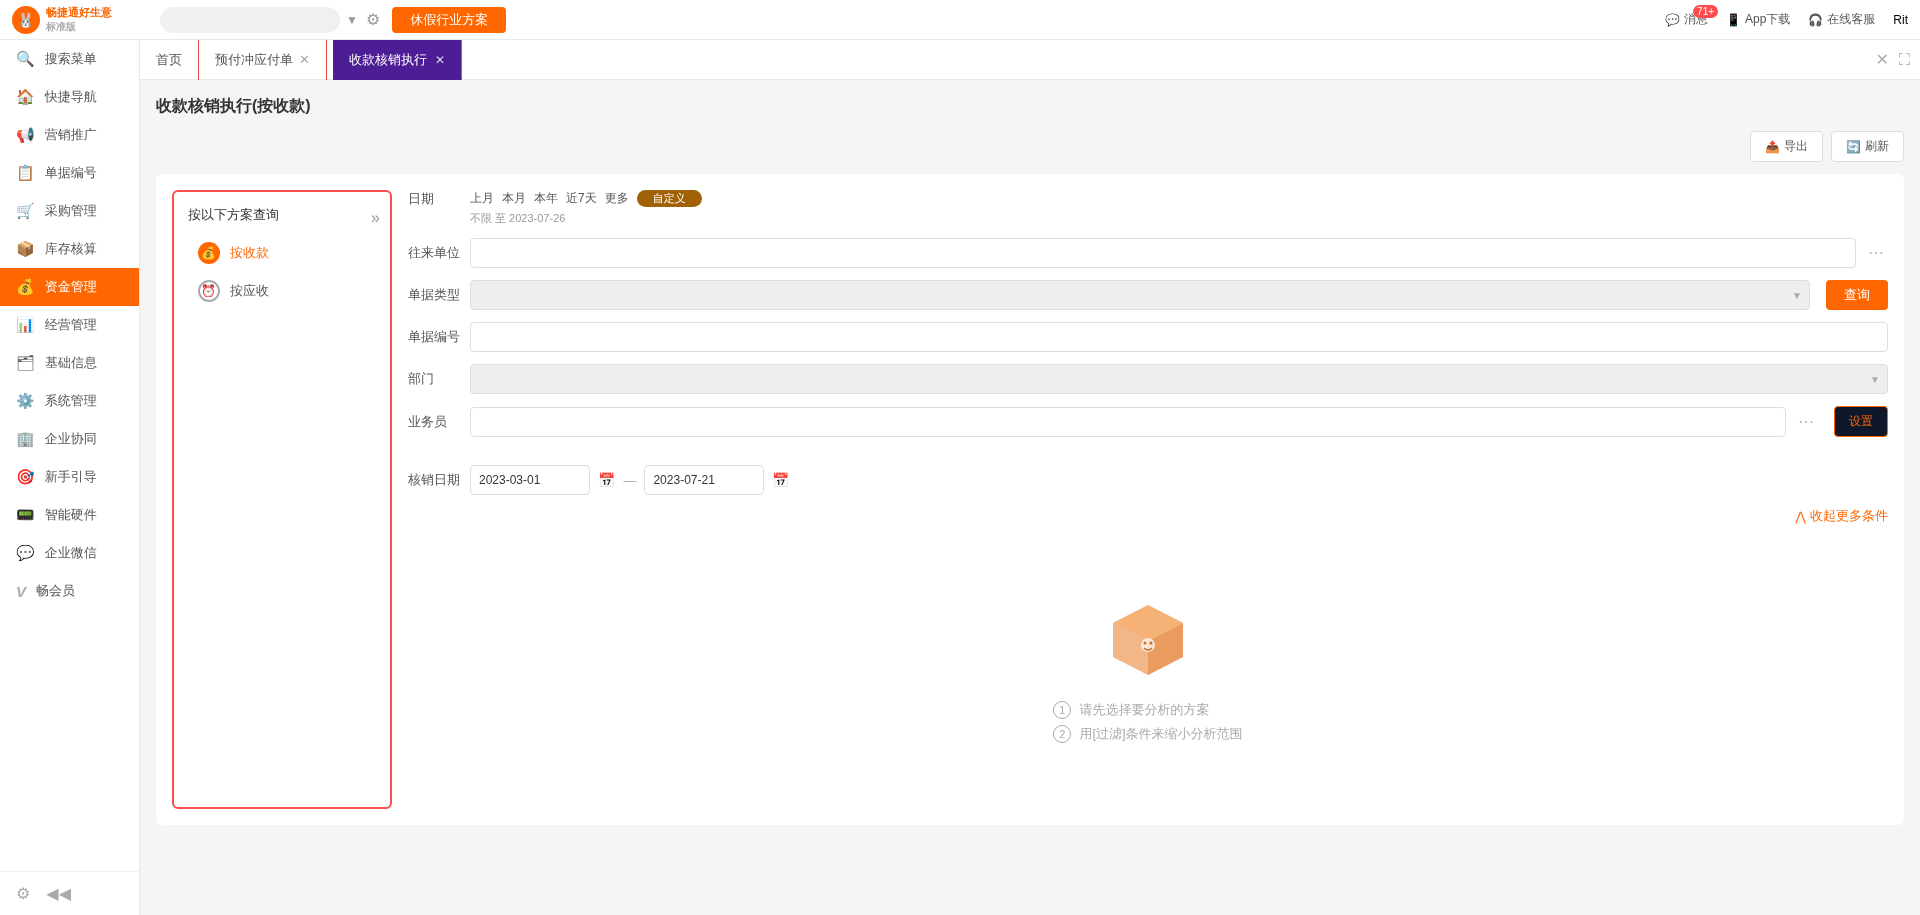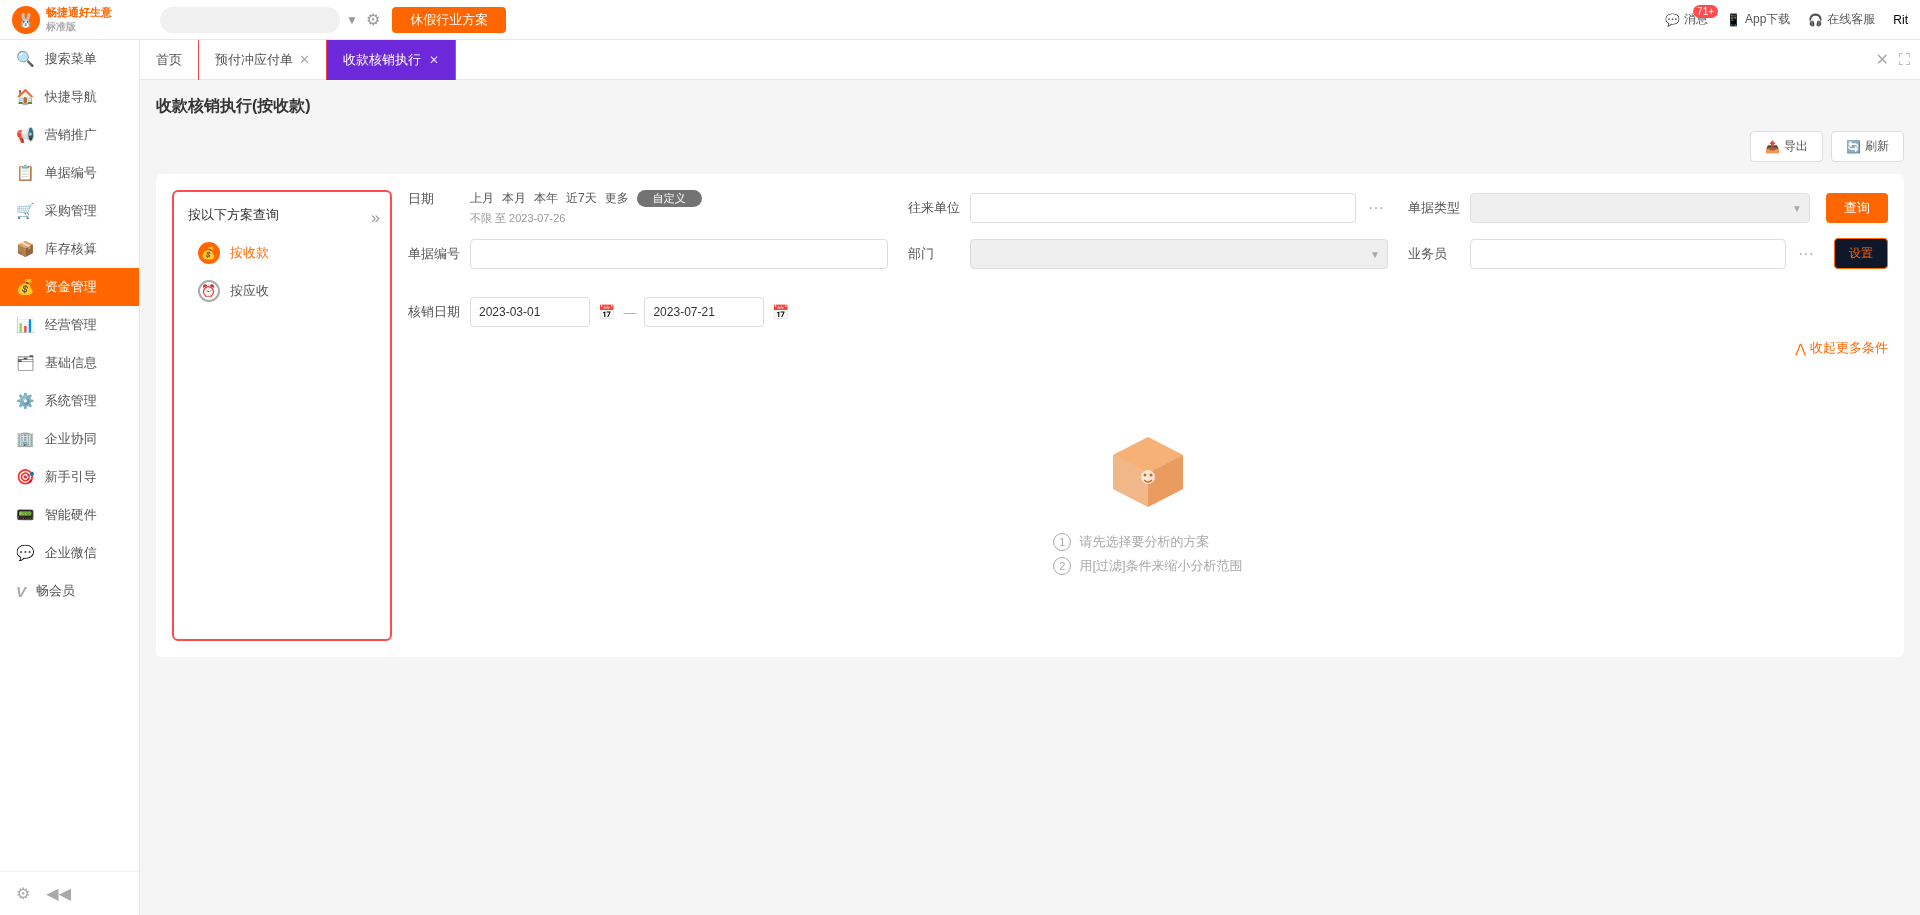--- a/index.html
+++ b/index.html
@@ -156,22 +156,23 @@
       padding: 0 16px;
       font-size: 13px;
       color: #555;
       cursor: pointer;
       border-right: 1px solid #ef4444;
       gap: 6px;
       white-space: nowrap;
     }
     .tab-item.home { color: #555; }
     .tab-item.active {
-      background: #6d28d9;
+      background: #4c1d95;
       color: white;
+      margin-left: 6px;
     }
     .tab-close {
       font-size: 12px;
       color: rgba(255,255,255,0.8);
       margin-left: 2px;
     }
     .tab-close-gray { color: #aaa; }
     .tab-bar-right {
       margin-left: auto;
       display: flex;
@@ -292,21 +293,21 @@
       border: 1px solid #ff6600;
       color: #ff6600;
       border-radius: 4px;
       padding: 6px 14px;
       font-size: 12px;
       cursor: pointer;
     }
 
     .form-grid {
       display: grid;
-      grid-template-columns: 1fr 1fr 1fr;
+      grid-template-columns: 1fr;
       gap: 12px 20px;
     }
     .form-row {
       display: flex;
       align-items: center;
       gap: 8px;
     }
     .form-label {
       color: #555;
       font-size: 13px;
@@ -329,21 +330,21 @@
       align-items: center;
       gap: 8px;
       flex-wrap: wrap;
     }
     .date-shortcut {
       color: #555;
       font-size: 12px;
       cursor: pointer;
     }
     .date-tag-custom {
-      background: #737373;
+      background: #a16207;
       color: white;
       border-radius: 10px;
       padding: 1px 16px;
       font-size: 11px;
     }
     .date-input {
       width: 120px;
       height: 30px;
       border: 1px solid #ddd;
       border-radius: 4px;

